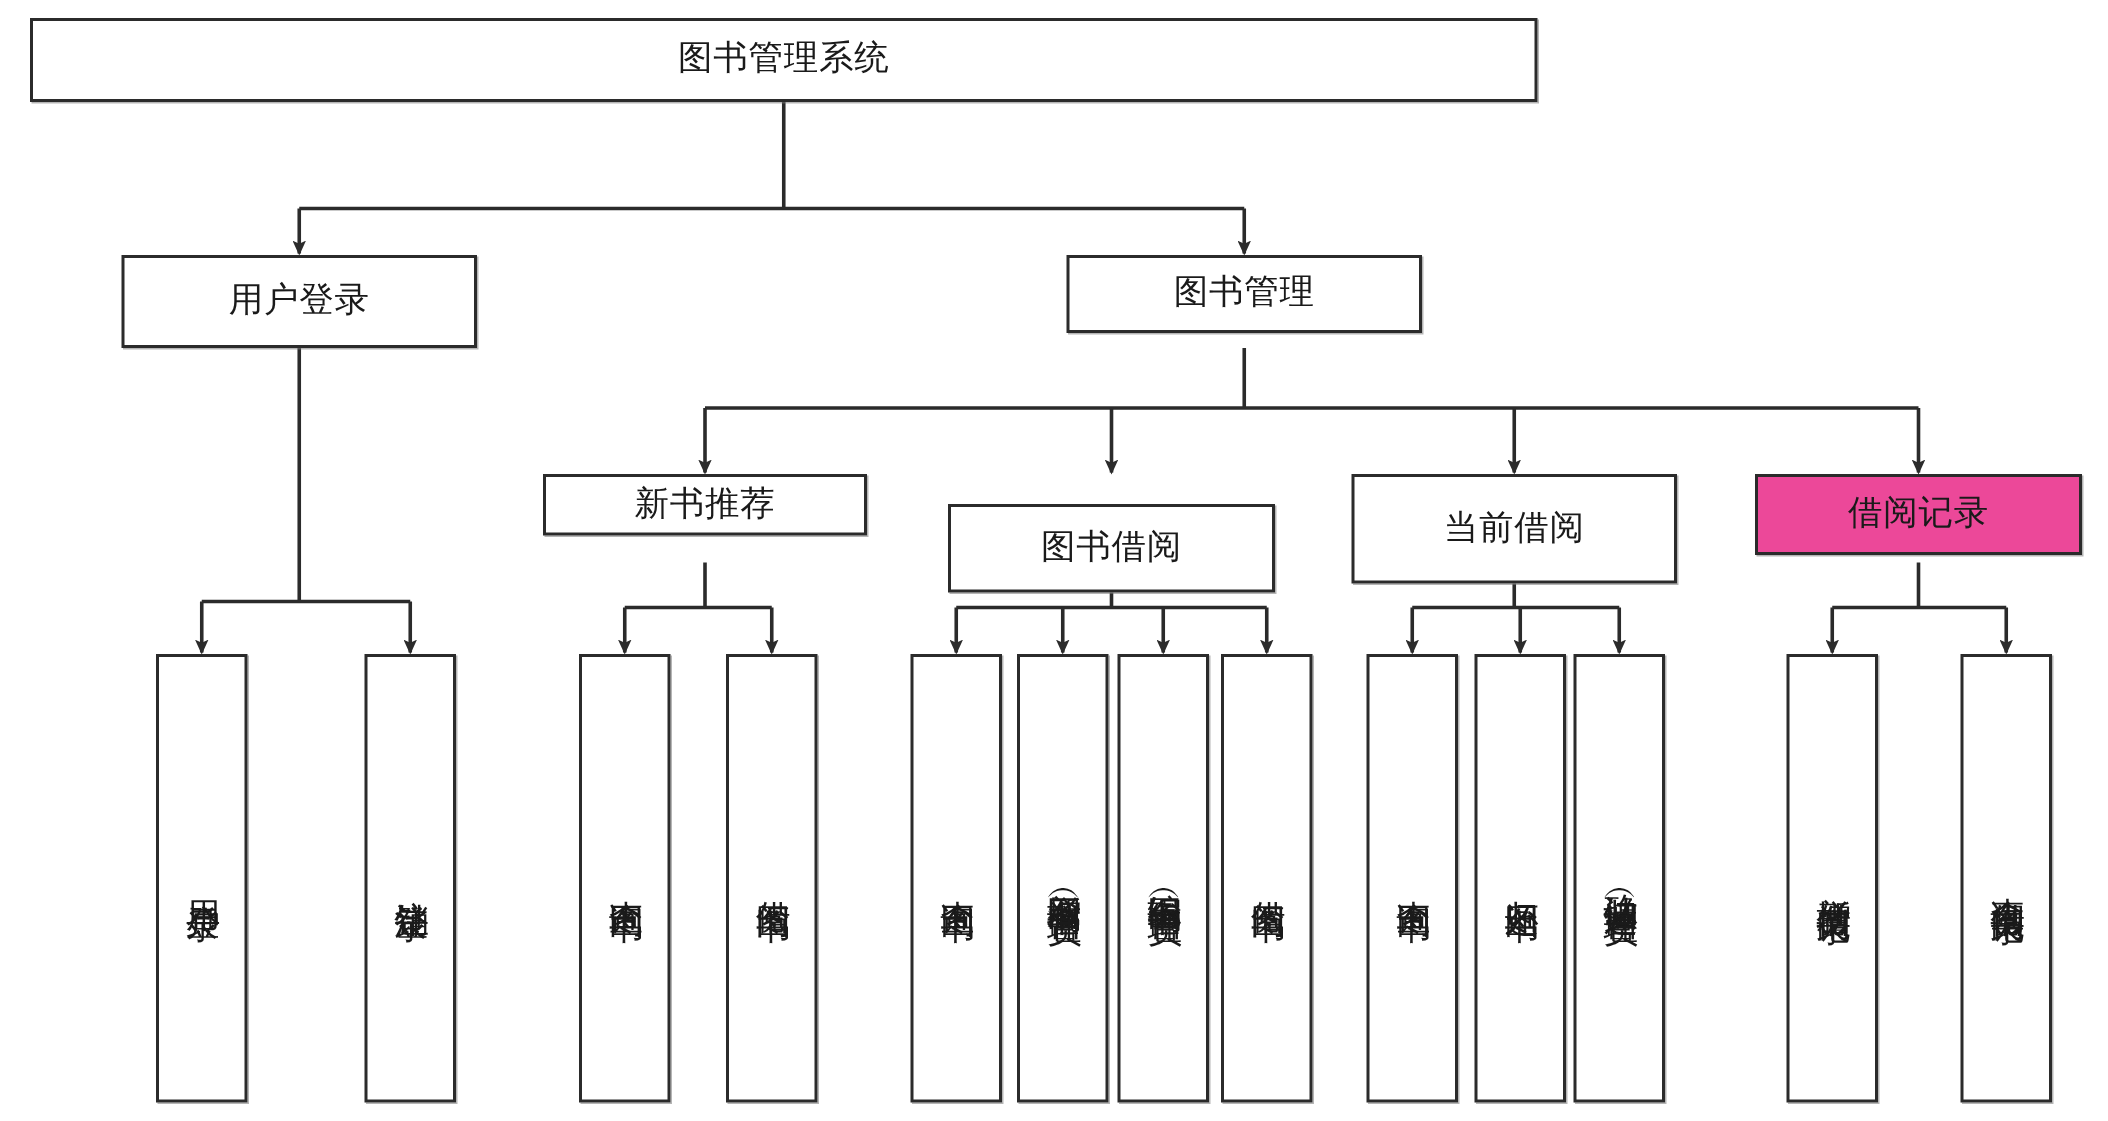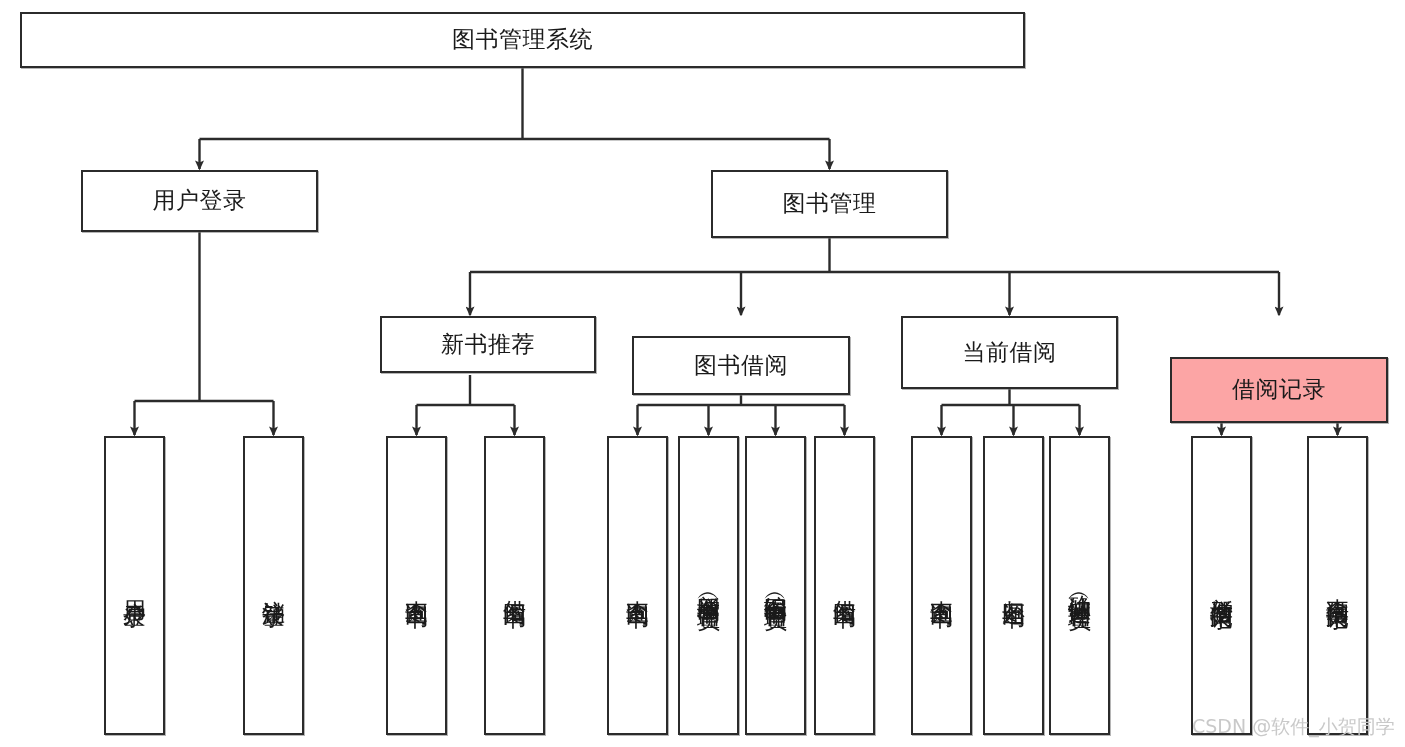--- a/index.html
+++ b/index.html
@@ -118,33 +118,33 @@
         <line x1="1337.5" y1="405" x2="1337.5" y2="435" stroke="#2b2b2b" stroke-width="2.4" marker-end="url(#arrowhead)"></line>
       </g>
   </svg>
   <div id="node-layer">
       <div class="node horiz root" style="left: 20px; top: 12px; width: 1005px; height: 56px; border-color: rgb(43, 43, 43); background: rgb(255, 255, 255);">
         <span class="node-label" style="color: rgb(26, 26, 26);">图书管理系统</span>
       </div>
       <div class="node horiz" style="left: 81px; top: 170px; width: 237px; height: 62px; border-color: rgb(43, 43, 43); background: rgb(255, 255, 255);">
         <span class="node-label" style="color: rgb(26, 26, 26);">用户登录</span>
       </div>
-      <div class="node horiz" style="left: 711px; top: 170px; width: 237px; height: 68px; border-color: rgb(43, 43, 43); background: rgb(255, 255, 255);">
+      <div class="node horiz" style="left: 711px; top: 170px; width: 237px; height: 52px; border-color: rgb(43, 43, 43); background: rgb(255, 255, 255);">
         <span class="node-label" style="color: rgb(26, 26, 26);">图书管理</span>
       </div>
-      <div class="node horiz" style="left: 380px; top: 316px; width: 216px; height: 57px; border-color: rgb(43, 43, 43); background: rgb(255, 255, 255);">
+      <div class="node horiz" style="left: 362px; top: 316px; width: 216px; height: 41px; border-color: rgb(43, 43, 43); background: rgb(255, 255, 255);">
         <span class="node-label" style="color: rgb(26, 26, 26);">新书推荐</span>
       </div>
       <div class="node horiz" style="left: 632px; top: 316px; width: 218px; height: 59px; border-color: rgb(43, 43, 43); background: rgb(255, 255, 255); margin-top: 20px;">
         <span class="node-label" style="color: rgb(26, 26, 26);">图书借阅</span>
       </div>
       <div class="node horiz" style="left: 901px; top: 316px; width: 217px; height: 73px; border-color: rgb(43, 43, 43); background: rgb(255, 255, 255);">
         <span class="node-label" style="color: rgb(26, 26, 26);">当前借阅</span>
       </div>
-      <div class="node horiz" style="left: 1170px; top: 316px; width: 218px; height: 66px; border-color: rgb(43, 43, 43); background: #fca5a5; margin-top: 41px;">
+      <div class="node horiz" style="left: 1170px; top: 316px; width: 218px; height: 54px; border-color: rgb(43, 43, 43); background: #ec4899;">
         <span class="node-label" style="color: rgb(26, 26, 26);">借阅记录</span>
       </div>
       <div class="node vert" style="left: 104px; top: 436px; width: 61px; height: 299px; border-color: rgb(43, 43, 43); background: rgb(255, 255, 255);">
         <span class="node-label" style="color: rgb(26, 26, 26);">用户登录</span>
       </div>
       <div class="node vert" style="left: 243px; top: 436px; width: 61px; height: 299px; border-color: rgb(43, 43, 43); background: rgb(255, 255, 255);">
         <span class="node-label" style="color: rgb(26, 26, 26);">注销登录</span>
       </div>
       <div class="node vert" style="left: 386px; top: 436px; width: 61px; height: 299px; border-color: rgb(43, 43, 43); background: rgb(255, 255, 255);">
         <span class="node-label" style="color: rgb(26, 26, 26);">查询图书</span>
@@ -173,14 +173,13 @@
       <div class="node vert" style="left: 1049px; top: 436px; width: 61px; height: 299px; border-color: rgb(43, 43, 43); background: rgb(255, 255, 255);">
         <span class="node-label" style="color: rgb(26, 26, 26);">确认归还（管理员）</span>
       </div>
       <div class="node vert" style="left: 1191px; top: 436px; width: 61px; height: 299px; border-color: rgb(43, 43, 43); background: rgb(255, 255, 255);">
         <span class="node-label" style="color: rgb(26, 26, 26);">新增借阅记录</span>
       </div>
       <div class="node vert" style="left: 1307px; top: 436px; width: 61px; height: 299px; border-color: rgb(43, 43, 43); background: rgb(255, 255, 255);">
         <span class="node-label" style="color: rgb(26, 26, 26);">查询借阅记录</span>
       </div>
     </div>
-  <div class="watermark" style="left: 1192px; top: 714px; color: rgb(201, 201, 201);">CSDN @软件_小贺同学</div>
 </div>
 
 </body></html>

